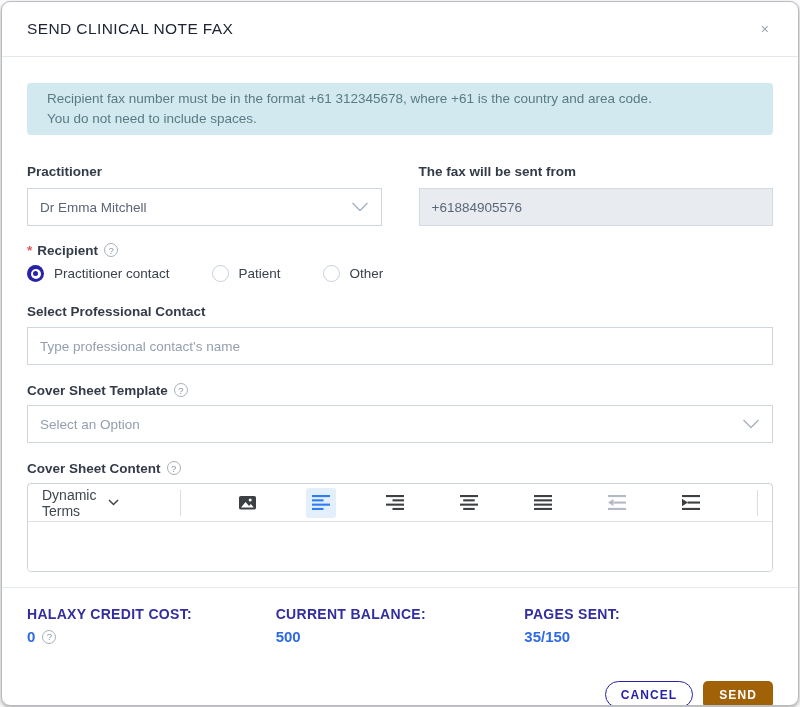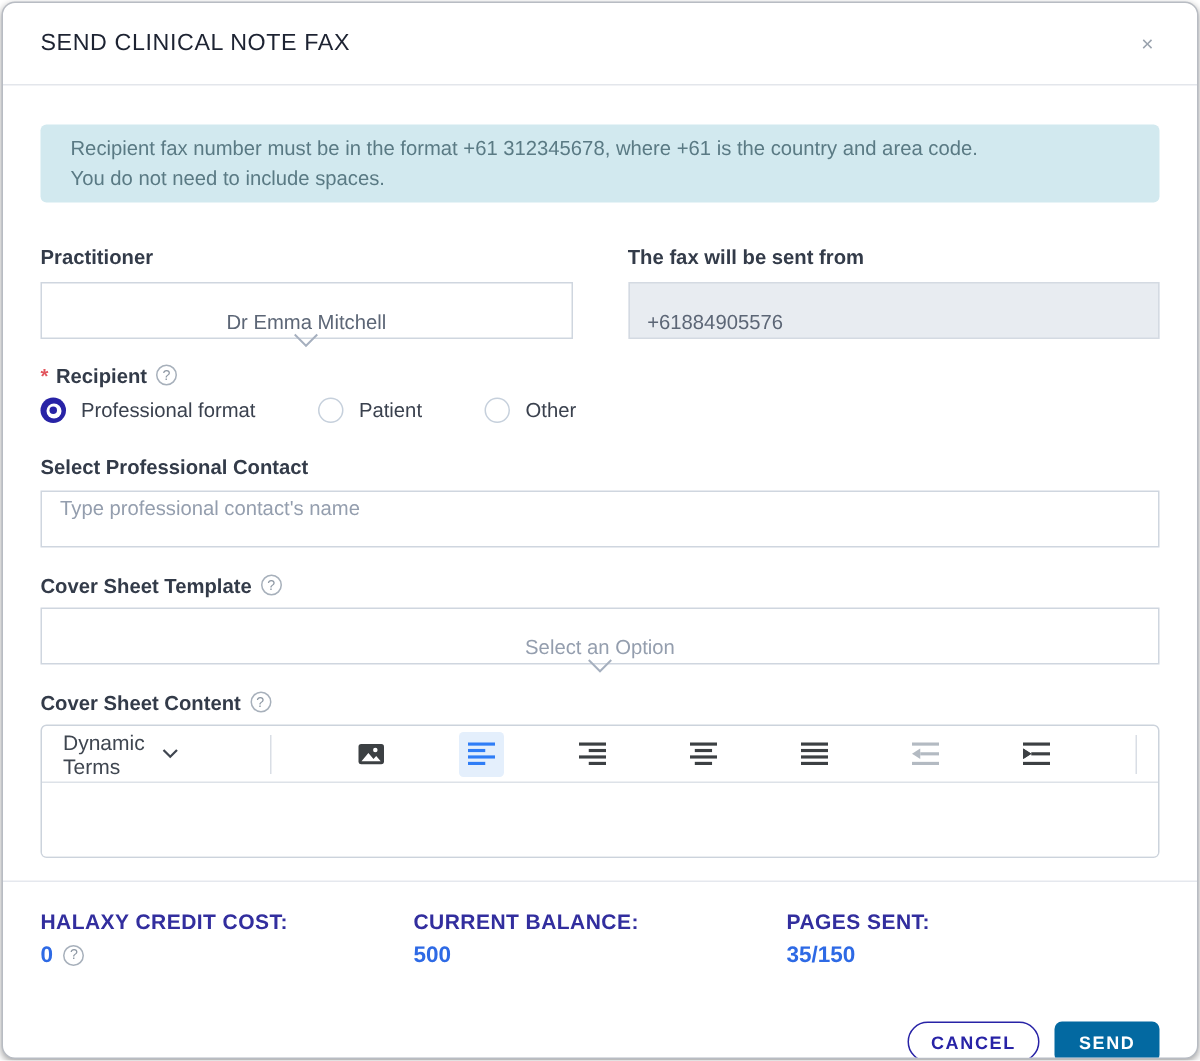--- a/index.html
+++ b/index.html
@@ -32,21 +32,21 @@
   .field-label { font-size: 13.5px; font-weight: 700; color: #333b49; height: 16px; display: flex; align-items: center; gap: 6px; }
   .req-mark { color: #e2565e; font-weight: 700; margin-right: 2px; }
   .help-icon {
     width: 14px; height: 14px; border-radius: 50%;
     border: 1px solid #a7b0bb; color: #8d97a3;
     font-size: 9.5px; font-weight: 400; display: inline-flex;
     align-items: center; justify-content: center; cursor: pointer;
   }
   .two-col { display: grid; grid-template-columns: 1fr 1fr; column-gap: 37px; margin-top: 28px; }
   .control { margin-top: 9px; height: 33px; border: 1px solid #cfd6df; border-radius: 0;
-    display: flex; align-items: center; padding: 18px 12px; font-size: 13.5px; color: #5c6676; background: #fff; width: 100%; flex-direction: column; }
+    display: flex; align-items: center; padding: 18px 12px; font-size: 13.5px; color: #5c6676; background: #fff; width: 100%; }
   .select-like { justify-content: space-between; cursor: pointer; }
   .control input { border: none; outline: none; width: 100%; font-size: 13.5px; font-family: inherit; color: #5c6676; background: transparent; }
   .control input::placeholder { color: #949eae; }
   .control.disabled { background: #e8ecf1; border-color: #d4dae2; }
   .placeholder-text { color: #949eae; }
   
   .radio-row { display: flex; align-items: center; gap: 42px; margin-top: 7px; height: 17px; }
   .radio-opt { display: flex; align-items: center; gap: 10px; font-size: 13.5px; color: #3a414e; cursor: pointer; }
   .radio-circle { width: 17px; height: 17px; border-radius: 50%; border: 1.5px solid #c6d0dc; background: #fff; position: relative; flex: 0 0 17px; }
   .radio-circle.checked { border: none; background: #2823a6; }
@@ -70,21 +70,21 @@
   .more-btn { font-size: 17px; font-weight: 700; letter-spacing: 0; }
   .editor-content { height: 49px; background: #fff; cursor: text; }
   
   .divider { border-top: 1px solid #e5e8ee; margin-top: 15px; }
   .stats { display: grid; grid-template-columns: 1fr 1fr 1fr; padding: 18px 25px 0 25px; }
   .stat-label { font-size: 14px; font-weight: 700; color: #322e9e; letter-spacing: 0.3px; height: 17px; }
   .stat-value { margin-top: 5px; font-size: 15px; font-weight: 700; color: #2e6ae5; display: flex; align-items: center; gap: 7px; }
   .btn-row { display: flex; justify-content: flex-end; align-items: center; gap: 10px; padding: 0 25px; margin-top: 36px; }
   .btn { font-size: 12px; font-weight: 700; letter-spacing: 1.1px; cursor: pointer; height: 27px; display: flex; align-items: center; }
   .btn-cancel { color: #2823a6; background: #fff; border: 1.5px solid #2823a6; border-radius: 14px; padding: 0 15px; }
-  .btn-send { color: #ffffff; background: #0369a1; border: none; border-radius: 5px; padding: 0 16px; }
+  .btn-send { color: #ffffff; background: #a16207; border: none; border-radius: 5px; padding: 0 16px; }
   svg { display: block; }
 </style>
 </head>
 <body>
 
 <div class="modal">
 
   <div class="modal-header">
     <div class="modal-title">SEND CLINICAL NOTE FAX</div>
     <div class="close-btn">×</div>
@@ -118,21 +118,21 @@
     </div>
 
     <div class="field-label mt16">
       <span class="req-mark">*</span>
       <span style="margin-left:-3px;">Recipient</span>
       <span class="help-icon">?</span>
     </div>
     <div class="radio-row">
       <div class="radio-opt">
         <span class="radio-circle checked"></span>
-        <span>Professional format</span>
+        <span>Practitioner contact</span>
       </div>
       <div class="radio-opt">
         <span class="radio-circle"></span>
         <span>Patient</span>
       </div>
       <div class="radio-opt">
         <span class="radio-circle"></span>
         <span>Other</span>
       </div>
     </div>

